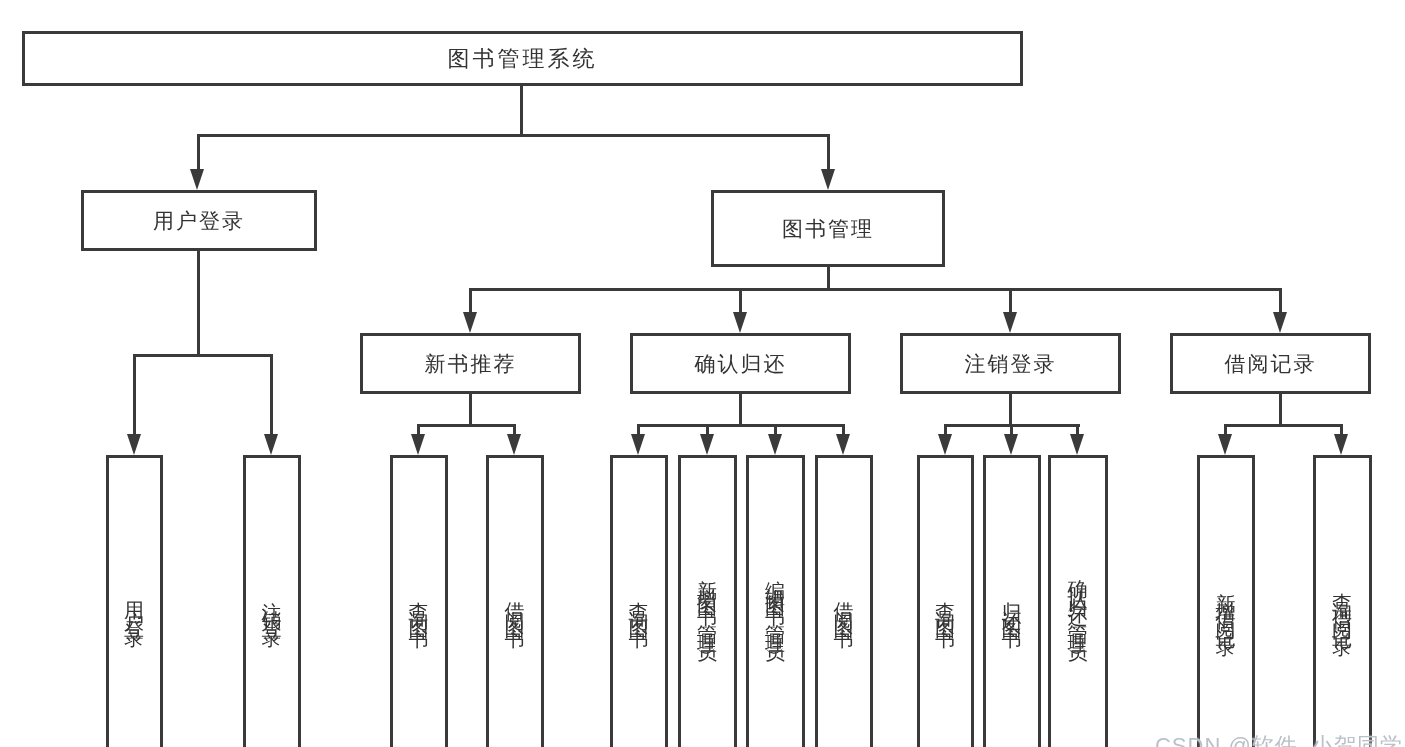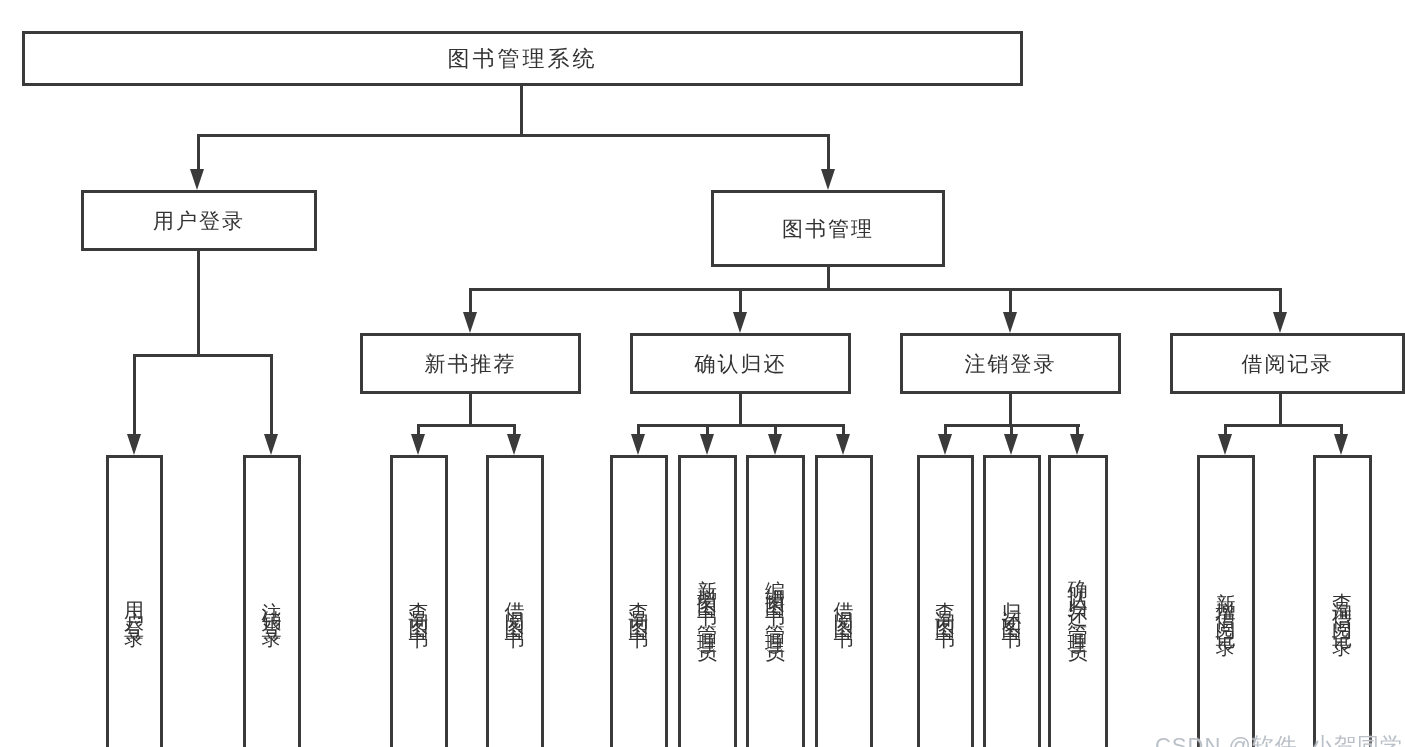--- a/index.html
+++ b/index.html
@@ -116,21 +116,21 @@
 
   <div class="box hbox" style="left:360px;top:315px;width:221px;height:61px">
     <span>新书推荐</span>
   </div>
   <div class="box hbox" style="left:630px;top:315px;width:221px;height:61px">
     <span>确认归还</span>
   </div>
   <div class="box hbox" style="left:900px;top:315px;width:221px;height:61px">
     <span>注销登录</span>
   </div>
-  <div class="box hbox" style="left:1170px;top:315px;width:235px;height:61px">
+  <div class="box hbox" style="left:1170px;top:315px;width:201px;height:61px">
     <span>借阅记录</span>
   </div>
 
   <div class="box vbox" style="left:106px;width:57px">
     <span class="vlabel">用户登录</span>
   </div>
   <div class="box vbox" style="left:243px;width:58px">
     <span class="vlabel">注销登录</span>
   </div>
 

